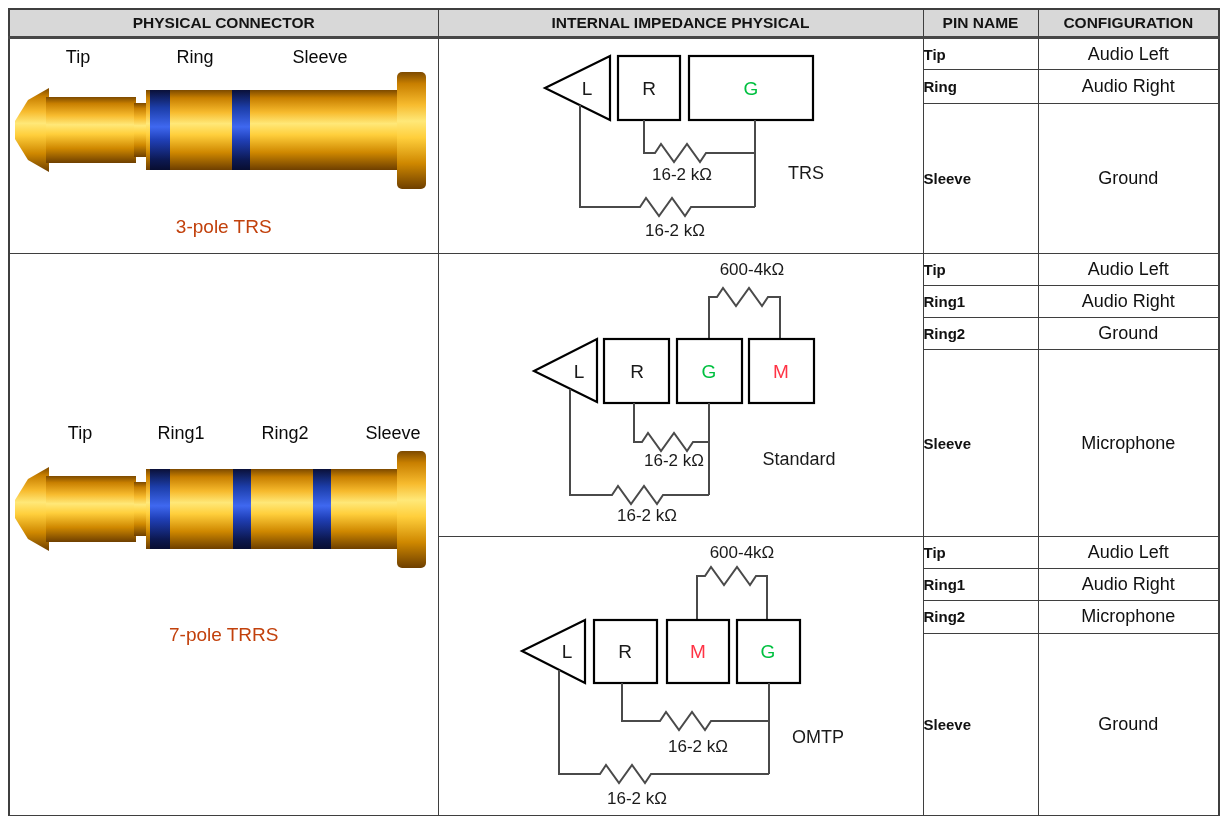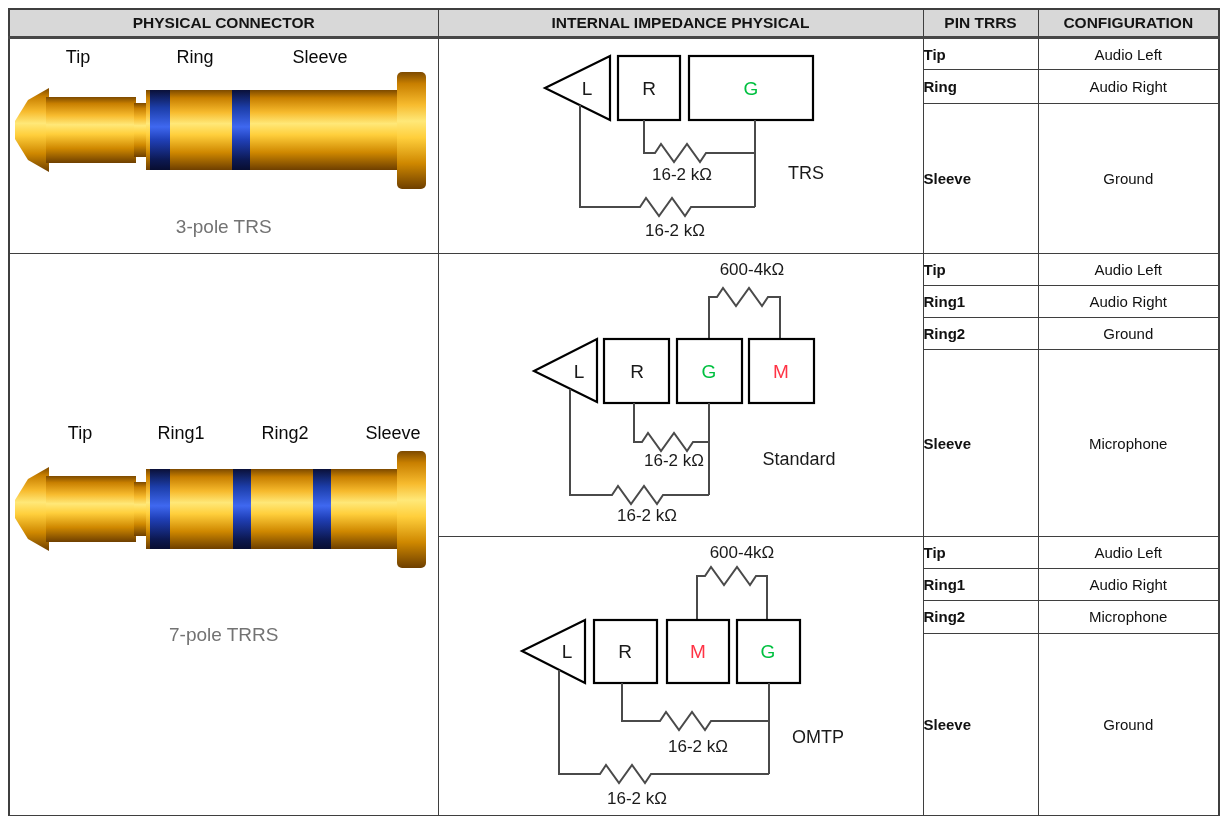--- a/index.html
+++ b/index.html
@@ -4,30 +4,30 @@
 <style>
   html,body{margin:0;padding:0;background:#fff;}
   body{width:1230px;height:816px;font-family:"Liberation Sans",sans-serif;color:#111;}
   .page{position:relative;width:976px;height:816px;background:#fff;}
   table.main{position:absolute;left:8px;top:8px;border-collapse:collapse;table-layout:fixed;width:1210px;}
   table.main td,table.main th{border:1.6px solid #3f3f3f;padding:0;overflow:hidden;}
   table.main{border:2.5px solid #3f3f3f;}
   tr.hdr th{background:#d8d8d8;height:26px;font-size:15.5px;font-weight:bold;text-align:center;
             border-bottom:3.5px solid #474747;color:#141414;}
   td.pin-name{font-weight:bold;font-size:15px;padding-left:10px;vertical-align:middle;background:#fff;}
-  td.pin-config{font-size:15px;text-align:center;vertical-align:middle;background:#fff;}
+  td.pin-config{font-size:18px;text-align:center;vertical-align:middle;background:#fff;}
   tr.pr{height:32px;}
   tr.pr1b{height:33px;}
   tr.sl1{height:149px;}
   tr.sl2{height:186px;}
   tr.sl3{height:182px;}
   td.conn-cell,td.net-cell{background:#fff;vertical-align:top;}
   .conn-box{position:relative;width:100%;height:100%;}
   .pin-lbl{position:absolute;transform:translateX(-50%);font-size:18px;color:#0a0a0a;white-space:nowrap;}
-  .caption{position:absolute;left:0;width:100%;text-align:center;font-size:19px;color:#737373;}
+  .caption{position:absolute;left:0;width:100%;text-align:center;font-size:19px;color:#c2410c;}
   svg{display:block;}
   svg text{font-family:"Liberation Sans",sans-serif;}
   .boxtxt{font-size:19px;fill:#1a1a1a;}
   .gtxt{fill:#00c040;}
   .mtxt{fill:#ff3345;}
   .rlabel{font-size:17px;fill:#1a1a1a;}
   .ntype{font-size:18px;fill:#1a1a1a;}
   .wire{fill:none;stroke:#4a4a4a;stroke-width:2;}
   .shape{fill:#fff;stroke:#000;stroke-width:2.2;}
 </style>
@@ -39,21 +39,21 @@
   <colgroup>
     <col style="width:429px">
         <col style="width:485px">
         <col style="width:115px">
         <col style="width:181px">
   </colgroup>
   <tbody>
         <tr class="hdr">
     <th>PHYSICAL CONNECTOR</th>
     <th>INTERNAL IMPEDANCE PHYSICAL</th>
-    <th>PIN TRRS</th>
+    <th>PIN NAME</th>
     <th>CONFIGURATION</th>
   </tr>
 
   <tr class="pr">
     <td class="conn-cell" rowspan="3">
       <div class="conn-box">
         <span class="pin-lbl" style="left:68px;top:8px">Tip</span>
         <span class="pin-lbl" style="left:185px;top:8px">Ring</span>
         <span class="pin-lbl" style="left:310px;top:8px">Sleeve</span>
         <svg style="position:absolute;left:5px;top:33px" width="412" height="117" viewBox="0 0 412 117">

